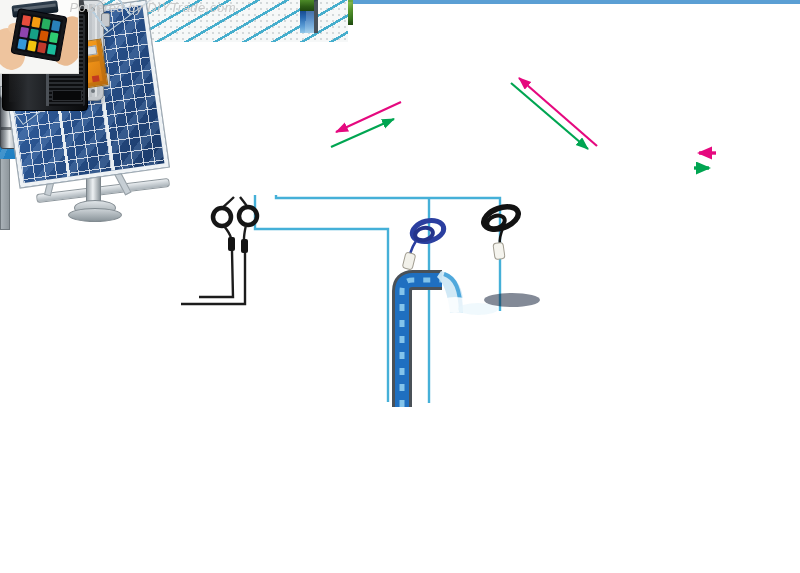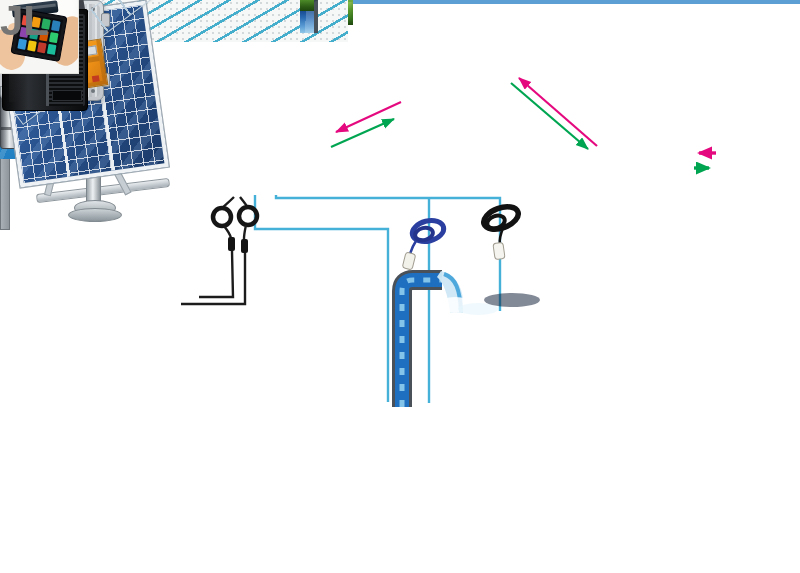--- a/index.html
+++ b/index.html
@@ -340,15 +340,15 @@
           <div style="background: rgb(211, 84, 0);"></div>
           <div style="background: rgb(46, 204, 113);"></div>
           <div style="background: rgb(52, 152, 219);"></div>
           <div style="background: rgb(241, 196, 15);"></div>
           <div style="background: rgb(192, 57, 43);"></div>
           <div style="background: rgb(26, 188, 156);"></div>
         </div>
     </div>
   </div>
 
-  <div class="abs jl-logo">JL</div>
+  <div class="abs watermark">Powered by DIYTrade.com</div>
 
 </div>
 
 </body></html>

